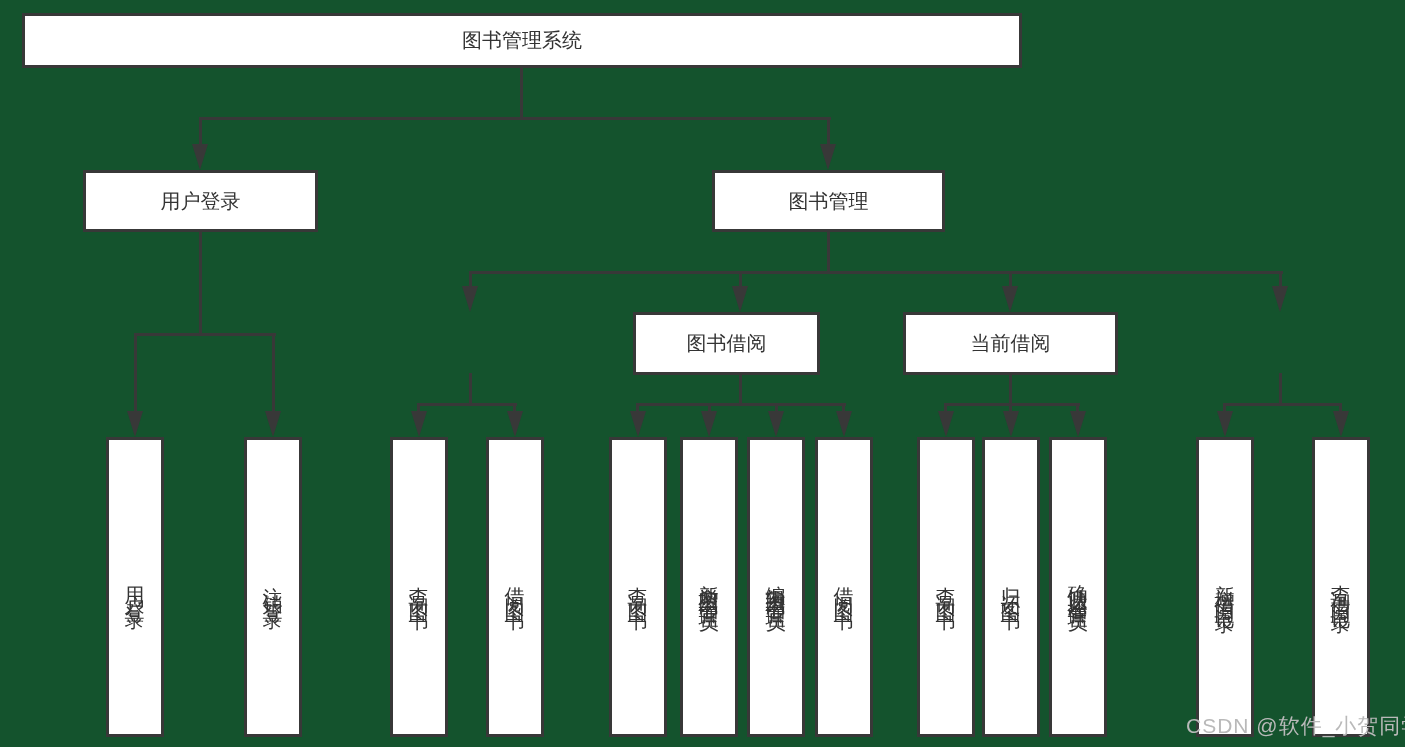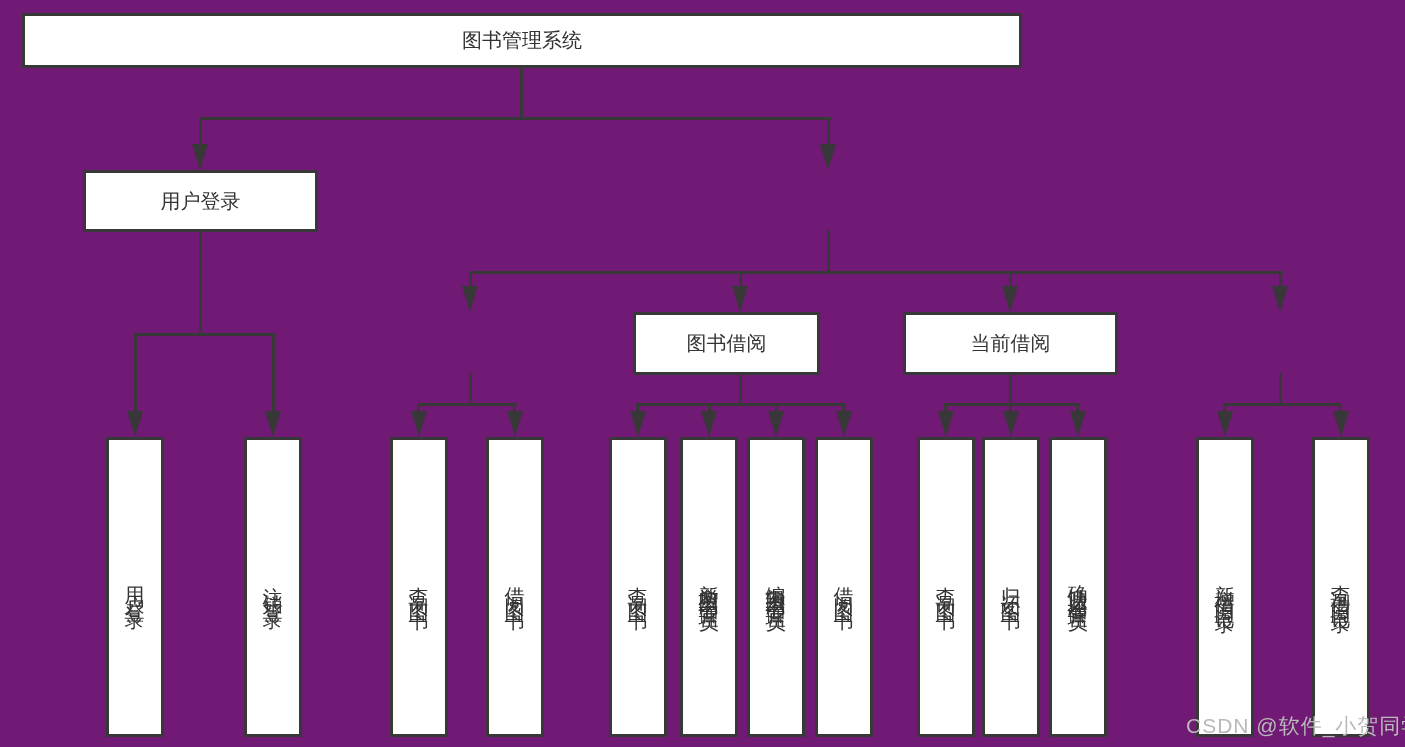--- a/index.html
+++ b/index.html
@@ -1,17 +1,17 @@
 <!DOCTYPE html>
 <html><head>
 <meta charset="utf-8">
 <style>
   html,body{margin:0;padding:0;background:#ffffff;}
   #stage{
-    position:relative;width:1405px;height:747px;background:#701a75;overflow:hidden;
+    position:relative;width:1405px;height:747px;background:#14532d;overflow:hidden;
     font-family:"Liberation Sans","DejaVu Sans",sans-serif;color:#333333;
   }
   .box{
     position:absolute;background:#ffffff;border:3px solid #383838;box-sizing:border-box;
     display:flex;align-items:center;justify-content:center;
     font-size:20px;color:#333333;white-space:nowrap;
   }
   .vbox{
     position:absolute;background:#ffffff;border:3px solid #383838;box-sizing:border-box;
     display:flex;align-items:center;justify-content:center;
@@ -37,20 +37,21 @@
   <div class="box" style="left:22px;top:13px;width:1000px;height:55px;">图书管理系统</div>
 
   <div class="seg" style="left:520px;top:66px;width:3px;height:54px;"></div>
   <div class="seg" style="left:199px;top:117px;width:632px;height:3px;"></div>
   <div class="seg" style="left:199px;top:117px;width:3px;height:30px;"></div>
   <div class="arrow" style="left:192px;top:144px;"></div>
   <div class="seg" style="left:827px;top:117px;width:3px;height:30px;"></div>
   <div class="arrow" style="left:820px;top:144px;"></div>
 
   <div class="box" style="left:83px;top:170px;width:235px;height:62px;">用户登录</div>
+  <div class="box" style="left:712px;top:170px;width:233px;height:62px;">图书管理</div>
 
   <div class="seg" style="left:199px;top:230px;width:3px;height:106px;"></div>
   <div class="seg" style="left:134px;top:333px;width:142px;height:3px;"></div>
   <div class="seg" style="left:134px;top:333px;width:3px;height:80px;"></div>
   <div class="arrow" style="left:127px;top:411px;"></div>
   <div class="seg" style="left:272px;top:333px;width:3px;height:80px;"></div>
   <div class="arrow" style="left:265px;top:411px;"></div>
 
   <div class="seg" style="left:827px;top:230px;width:3px;height:44px;"></div>
   <div class="seg" style="left:469px;top:271px;width:814px;height:3px;"></div>

